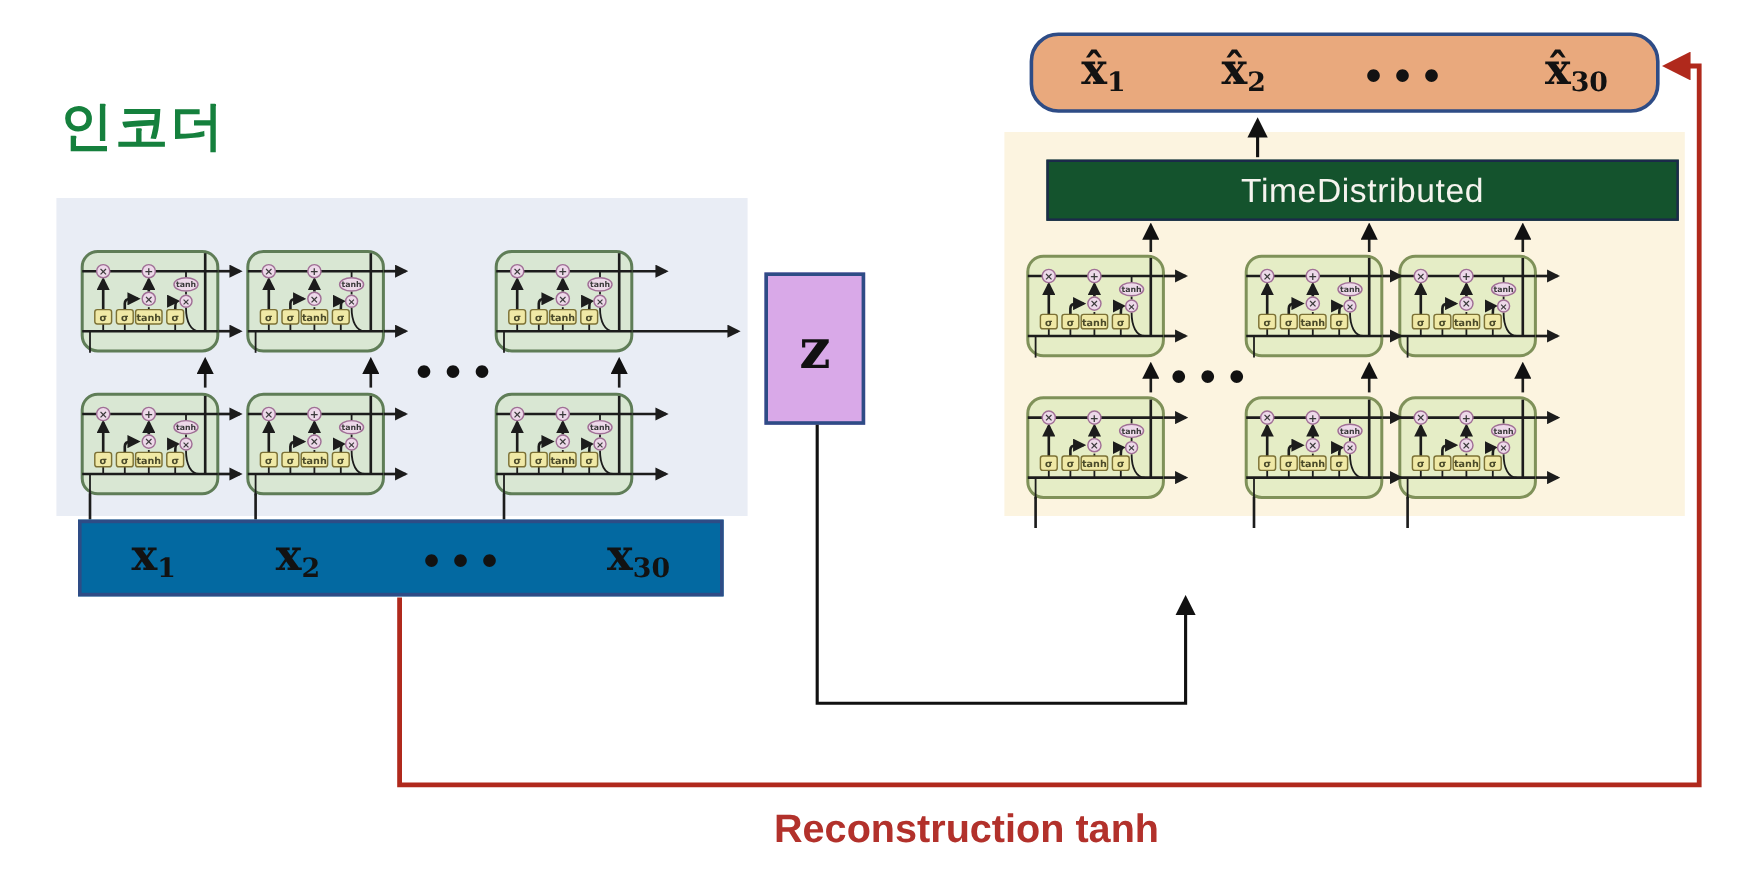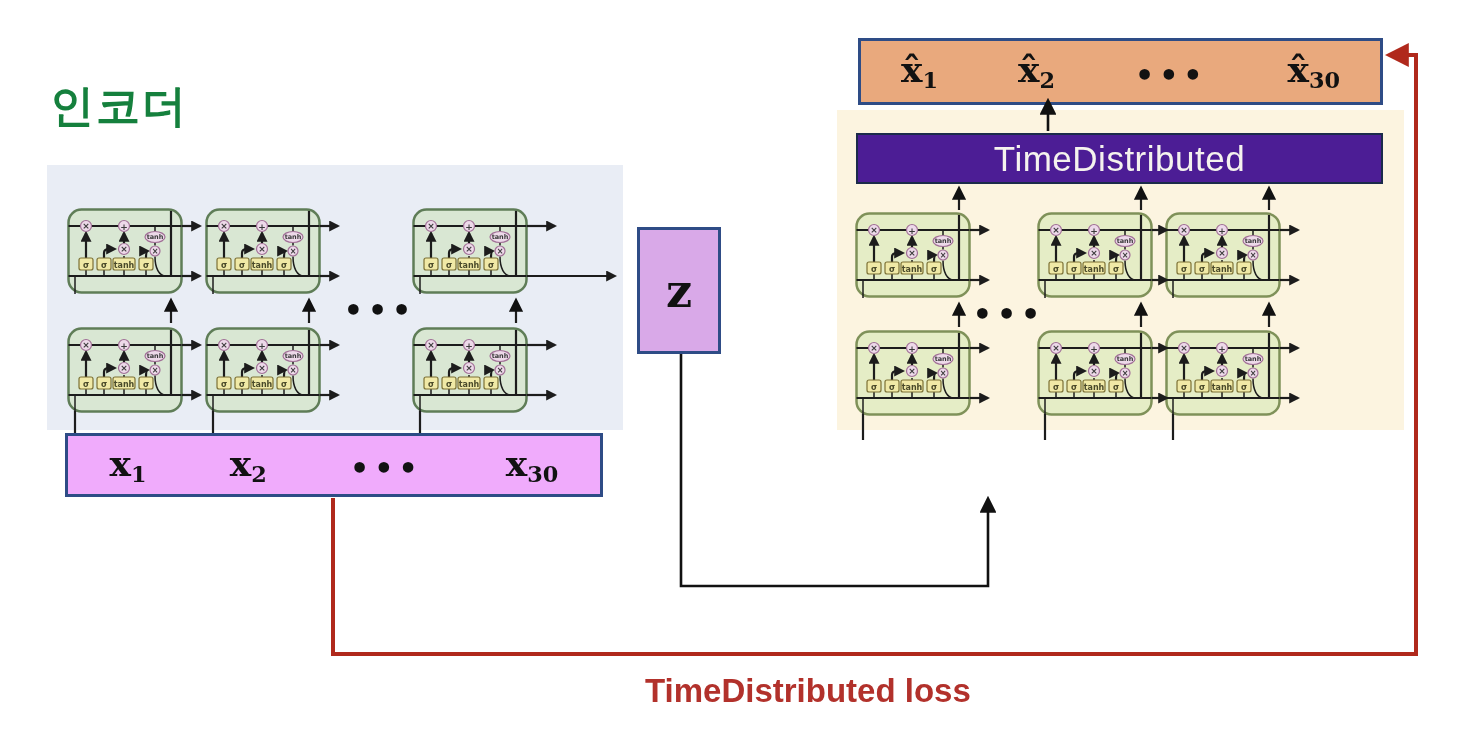--- a/index.html
+++ b/index.html
@@ -15,37 +15,37 @@
   
   .encoder-panel{left:47px;top:165px;width:576px;height:265px;background:#e9edf5;
                  --cell-fill:#d9e7d3;--cell-stroke:#5f7d57;}
   .decoder-panel{left:837px;top:110px;width:567px;height:320px;background:#fcf4e0;
                  --cell-fill:#e5edc6;--cell-stroke:#7f9159;}
   .grid-svg{position:absolute;left:0;top:0;overflow:visible;display:block;}
 
   
   .seq-box{display:flex;align-items:center;justify-content:space-around;
            border:3px solid #2e4c86;box-sizing:border-box;color:#121212;}
-  .input-box{left:65px;top:433px;width:538px;height:64px;background:#f0abfc;}
-  .output-box{left:858px;top:38px;width:525px;height:67px;background:#e9a97d;}
+  .input-box{left:65px;top:433px;width:538px;height:64px;background:#0369a1;}
+  .output-box{left:858px;top:27px;width:525px;height:67px;background:#e9a97d;border-radius:24px;}
   .seq-item{font-family:"DejaVu Serif",serif;font-weight:bold;font-size:36px;line-height:1;}
   .seq-item sub{font-size:0.62em;vertical-align:-0.28em;}
   .seq-dots{font-size:30px;letter-spacing:5px;font-family:"DejaVu Sans",sans-serif;
             transform:translateY(4px);}
 
   
   .z-box{left:637px;top:227px;width:84px;height:127px;background:#d9a9e8;
          border:3px solid #2e4c86;box-sizing:border-box;display:flex;
          align-items:center;justify-content:center;}
   .z-box span{font-family:"DejaVu Serif",serif;font-weight:bold;font-size:46px;color:#111;}
 
   
-  .layer-bar{background:#4c1d95;border:2px solid #1b2a4a;box-sizing:border-box;
+  .layer-bar{background:#14532d;border:2px solid #1b2a4a;box-sizing:border-box;
              display:flex;align-items:center;justify-content:center;color:#f5f3ee;
-             font-size:35px;letter-spacing:0.5px;}
+             font-size:28px;letter-spacing:0.5px;margin-left:16px;}
   .td-bar{left:856px;top:133px;width:527px;height:51px;}
   .rv-bar{left:856px;top:441px;width:527px;height:50px;}
 
   .loss-label{left:645px;top:672px;font-size:33px;font-weight:bold;color:#b2312b;}
 
   
   .ln{stroke:#1c1c1c;stroke-width:2.2;fill:none;}
   .lnthin{stroke-width:1.5;}
   .cell-body{fill:var(--cell-fill,#d9e7d3);stroke:var(--cell-stroke,#5f7d57);stroke-width:2.5;}
   .op{fill:#edd9e9;stroke:#a06f96;stroke-width:1.2;}
@@ -193,15 +193,15 @@
   <div class="abs z-box">
     <span>z</span>
   </div>
 
   <svg class="abs overlay" width="1460" height="732" viewBox="0 0 1460 732">
     <path d="M333 498 V654 H1416 V55 H1392" fill="none" stroke="#b0291c" stroke-width="4" marker-end="url(#ahR)"></path>
     <path d="M681 354 V586 H988 V500" fill="none" stroke="#111" stroke-width="2.6" marker-end="url(#ahL)"></path>
     <path d="M1048 131 V102" fill="none" stroke="#111" stroke-width="2.6" marker-end="url(#ahL)"></path>
   </svg>
 
-  <span class="abs loss-label">TimeDistributed loss</span>
+  <span class="abs loss-label">Reconstruction tanh</span>
 
 </div>
 
 </body></html>

